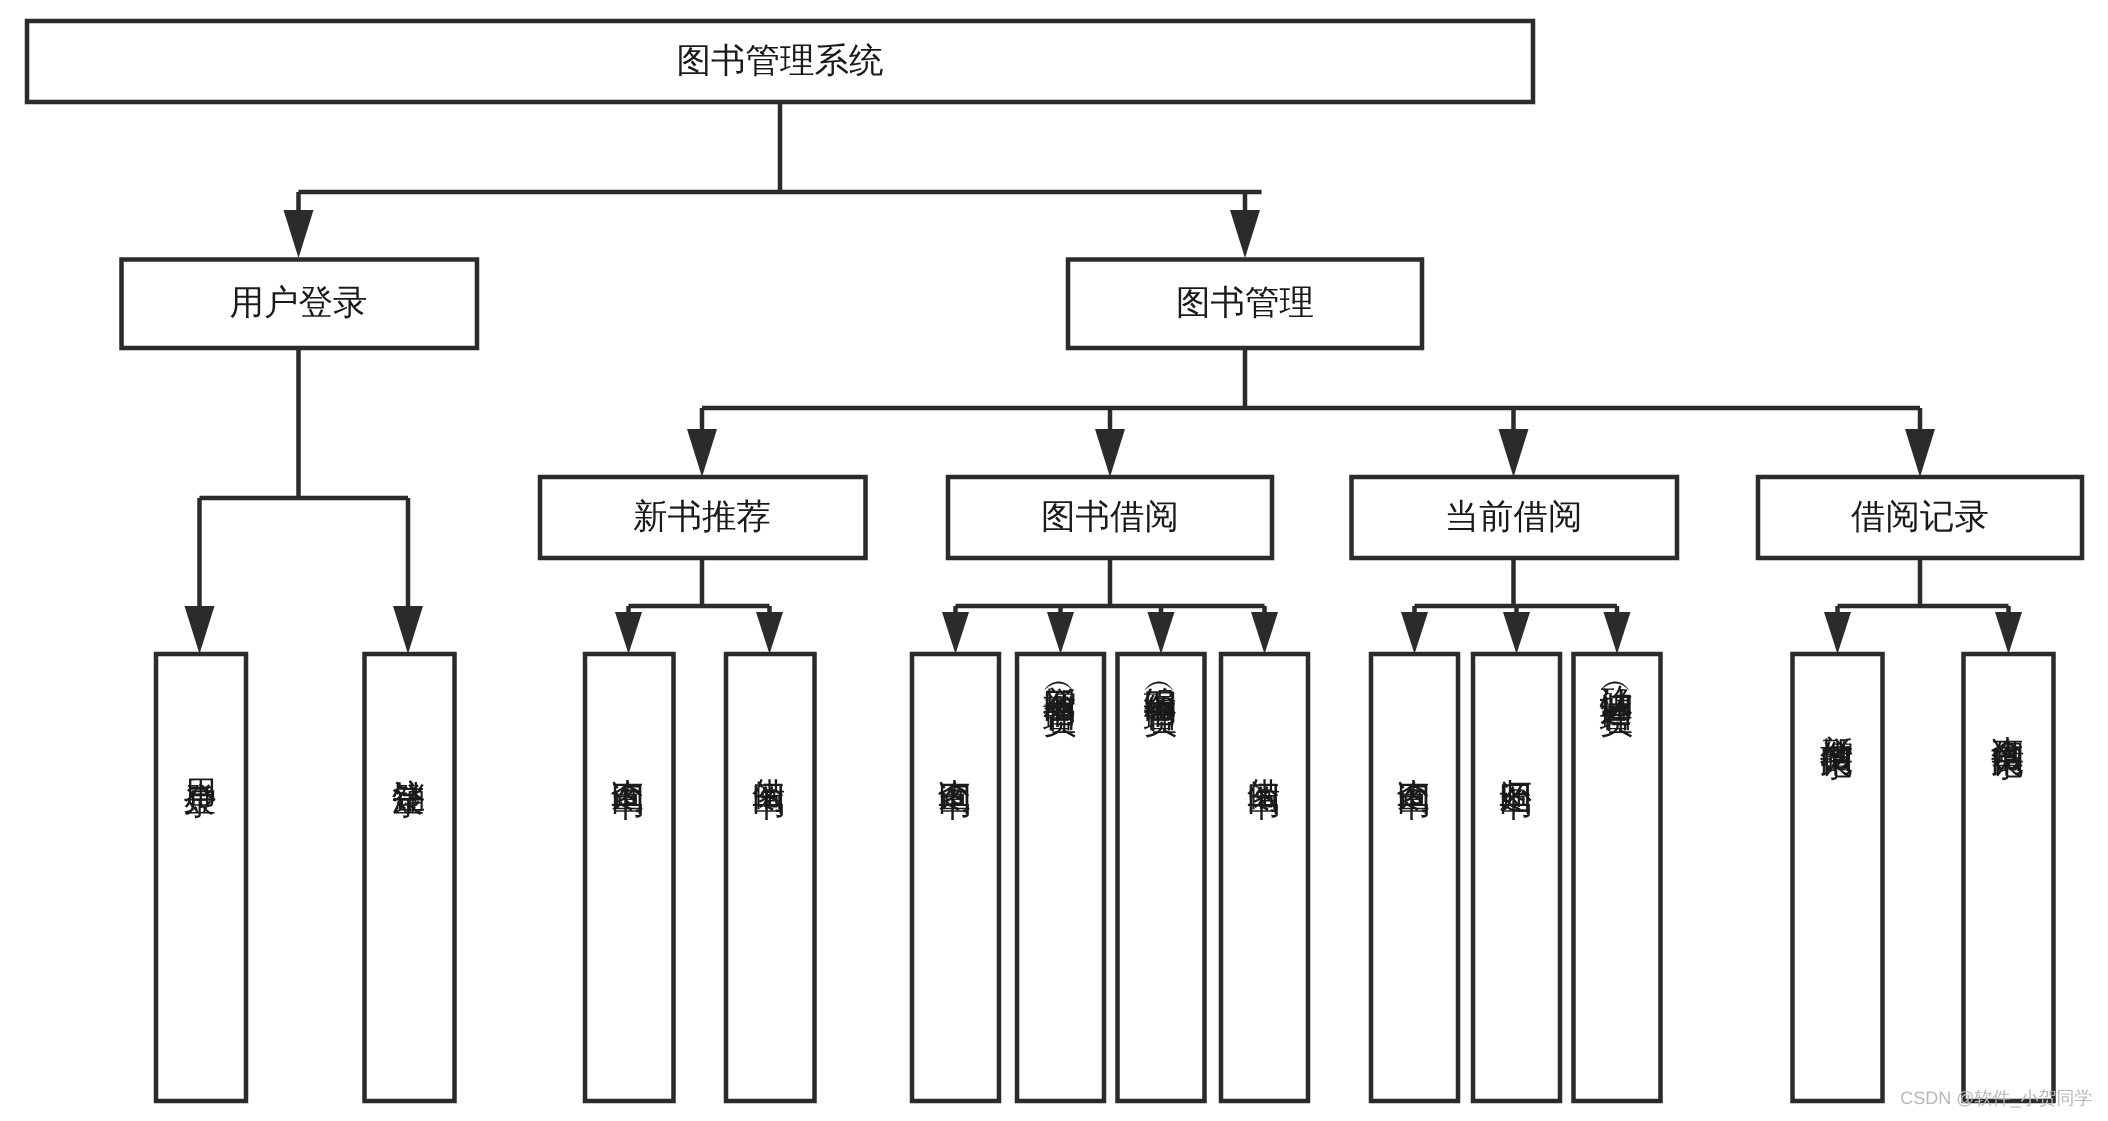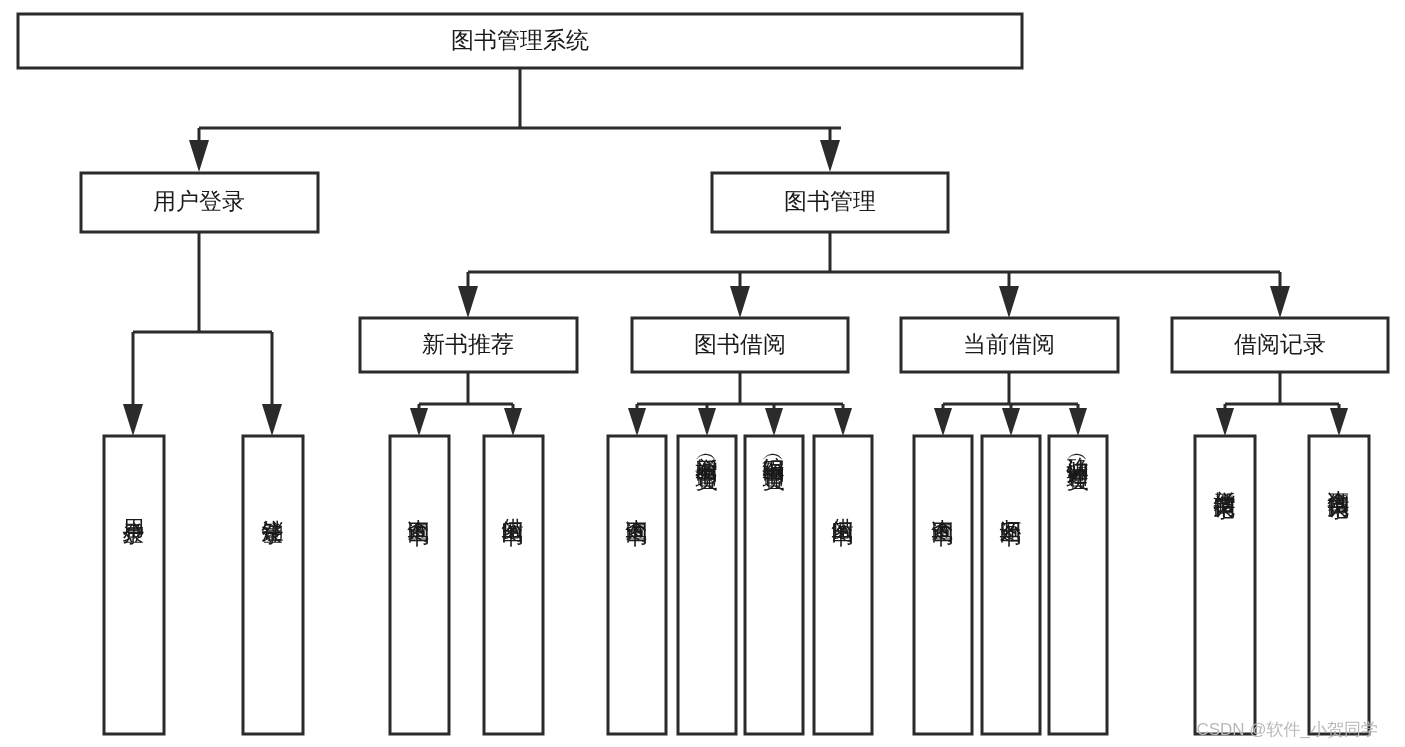--- a/index.html
+++ b/index.html
@@ -52,24 +52,24 @@
     font-family: "Liberation Sans", "DejaVu Sans", sans-serif;
     font-size: 22px;
     fill: #1a1a1a;
     writing-mode: vertical-rl;
     text-orientation: upright;
     text-anchor: middle;
     letter-spacing: 2px;
   }
   .watermark {
     position: absolute;
-    right: 27px;
+    right: 10px;
     bottom: 6px;
     font-family: "Liberation Sans", "DejaVu Sans", sans-serif;
-    font-size: 17px;
+    font-size: 12px;
     color: #b9b9b9;
     white-space: nowrap;
     user-select: none;
   }
 </style>
 </head>
 <body>
 
 <div id="diagram-root">
 

